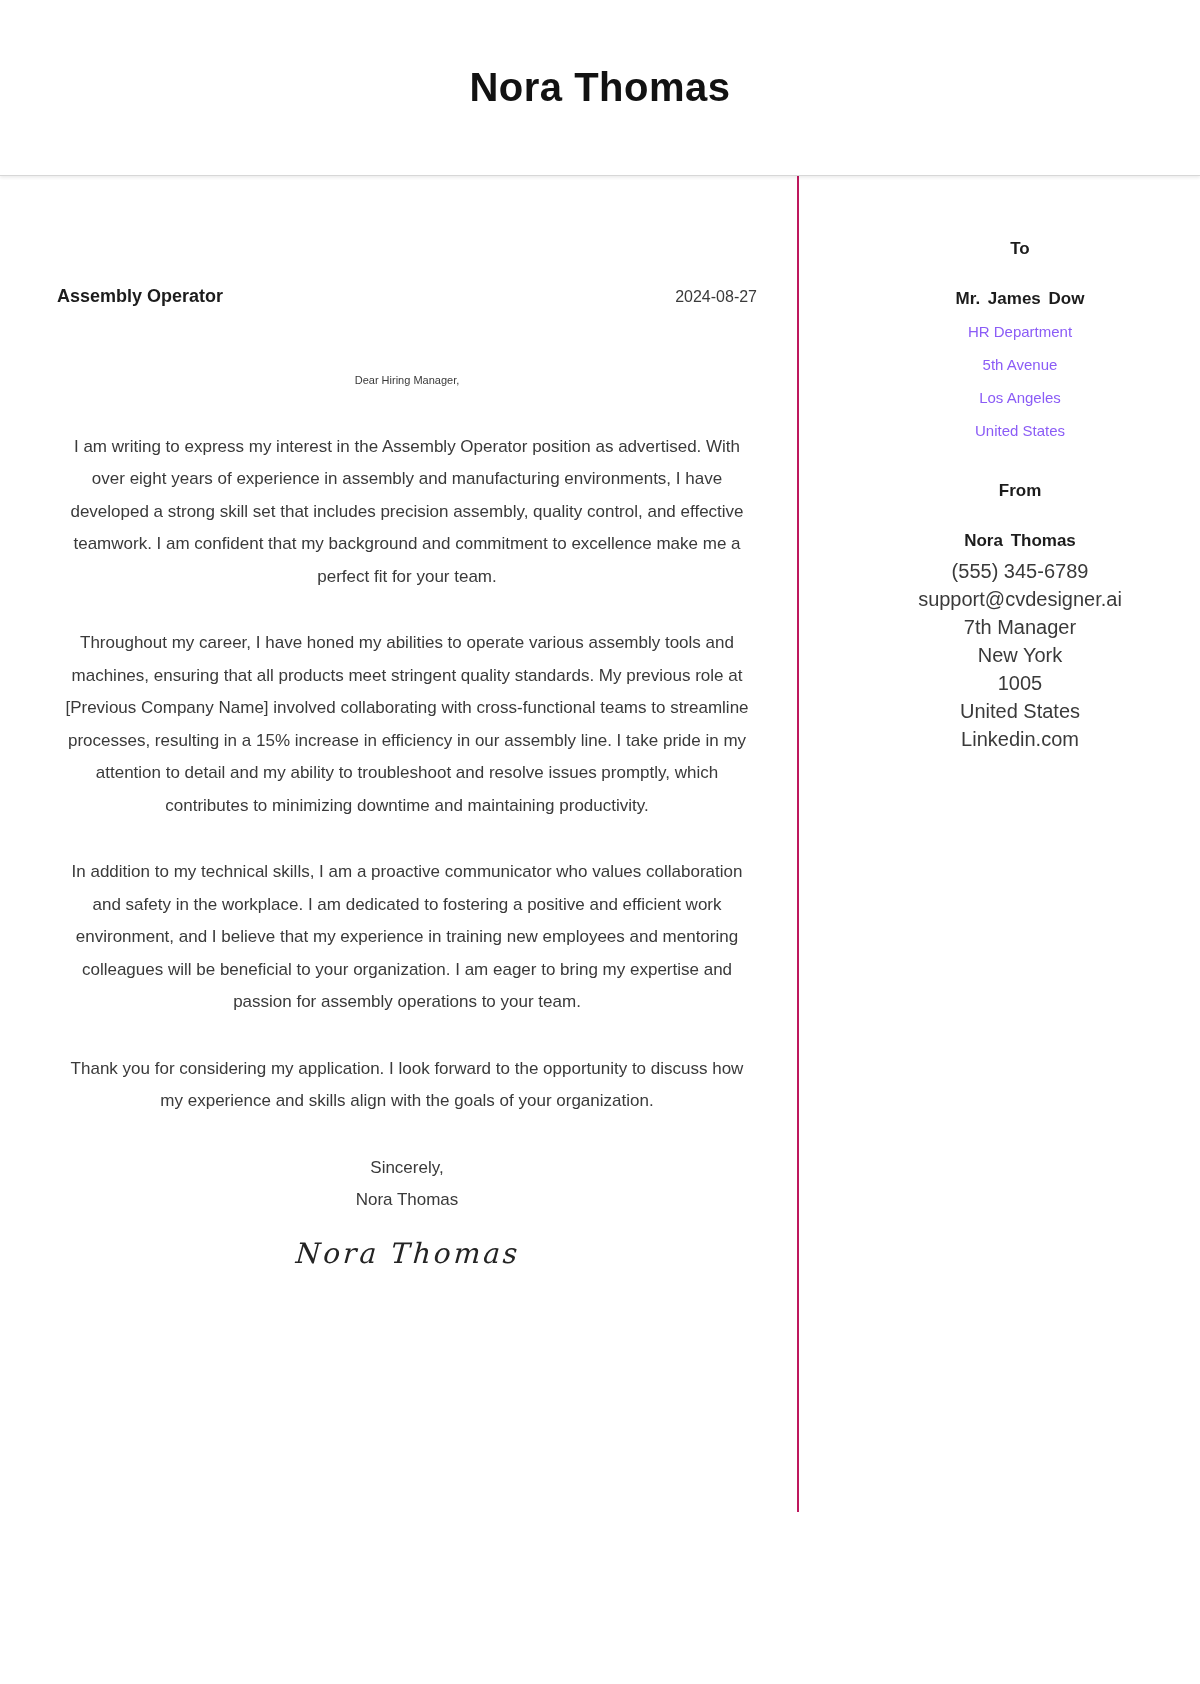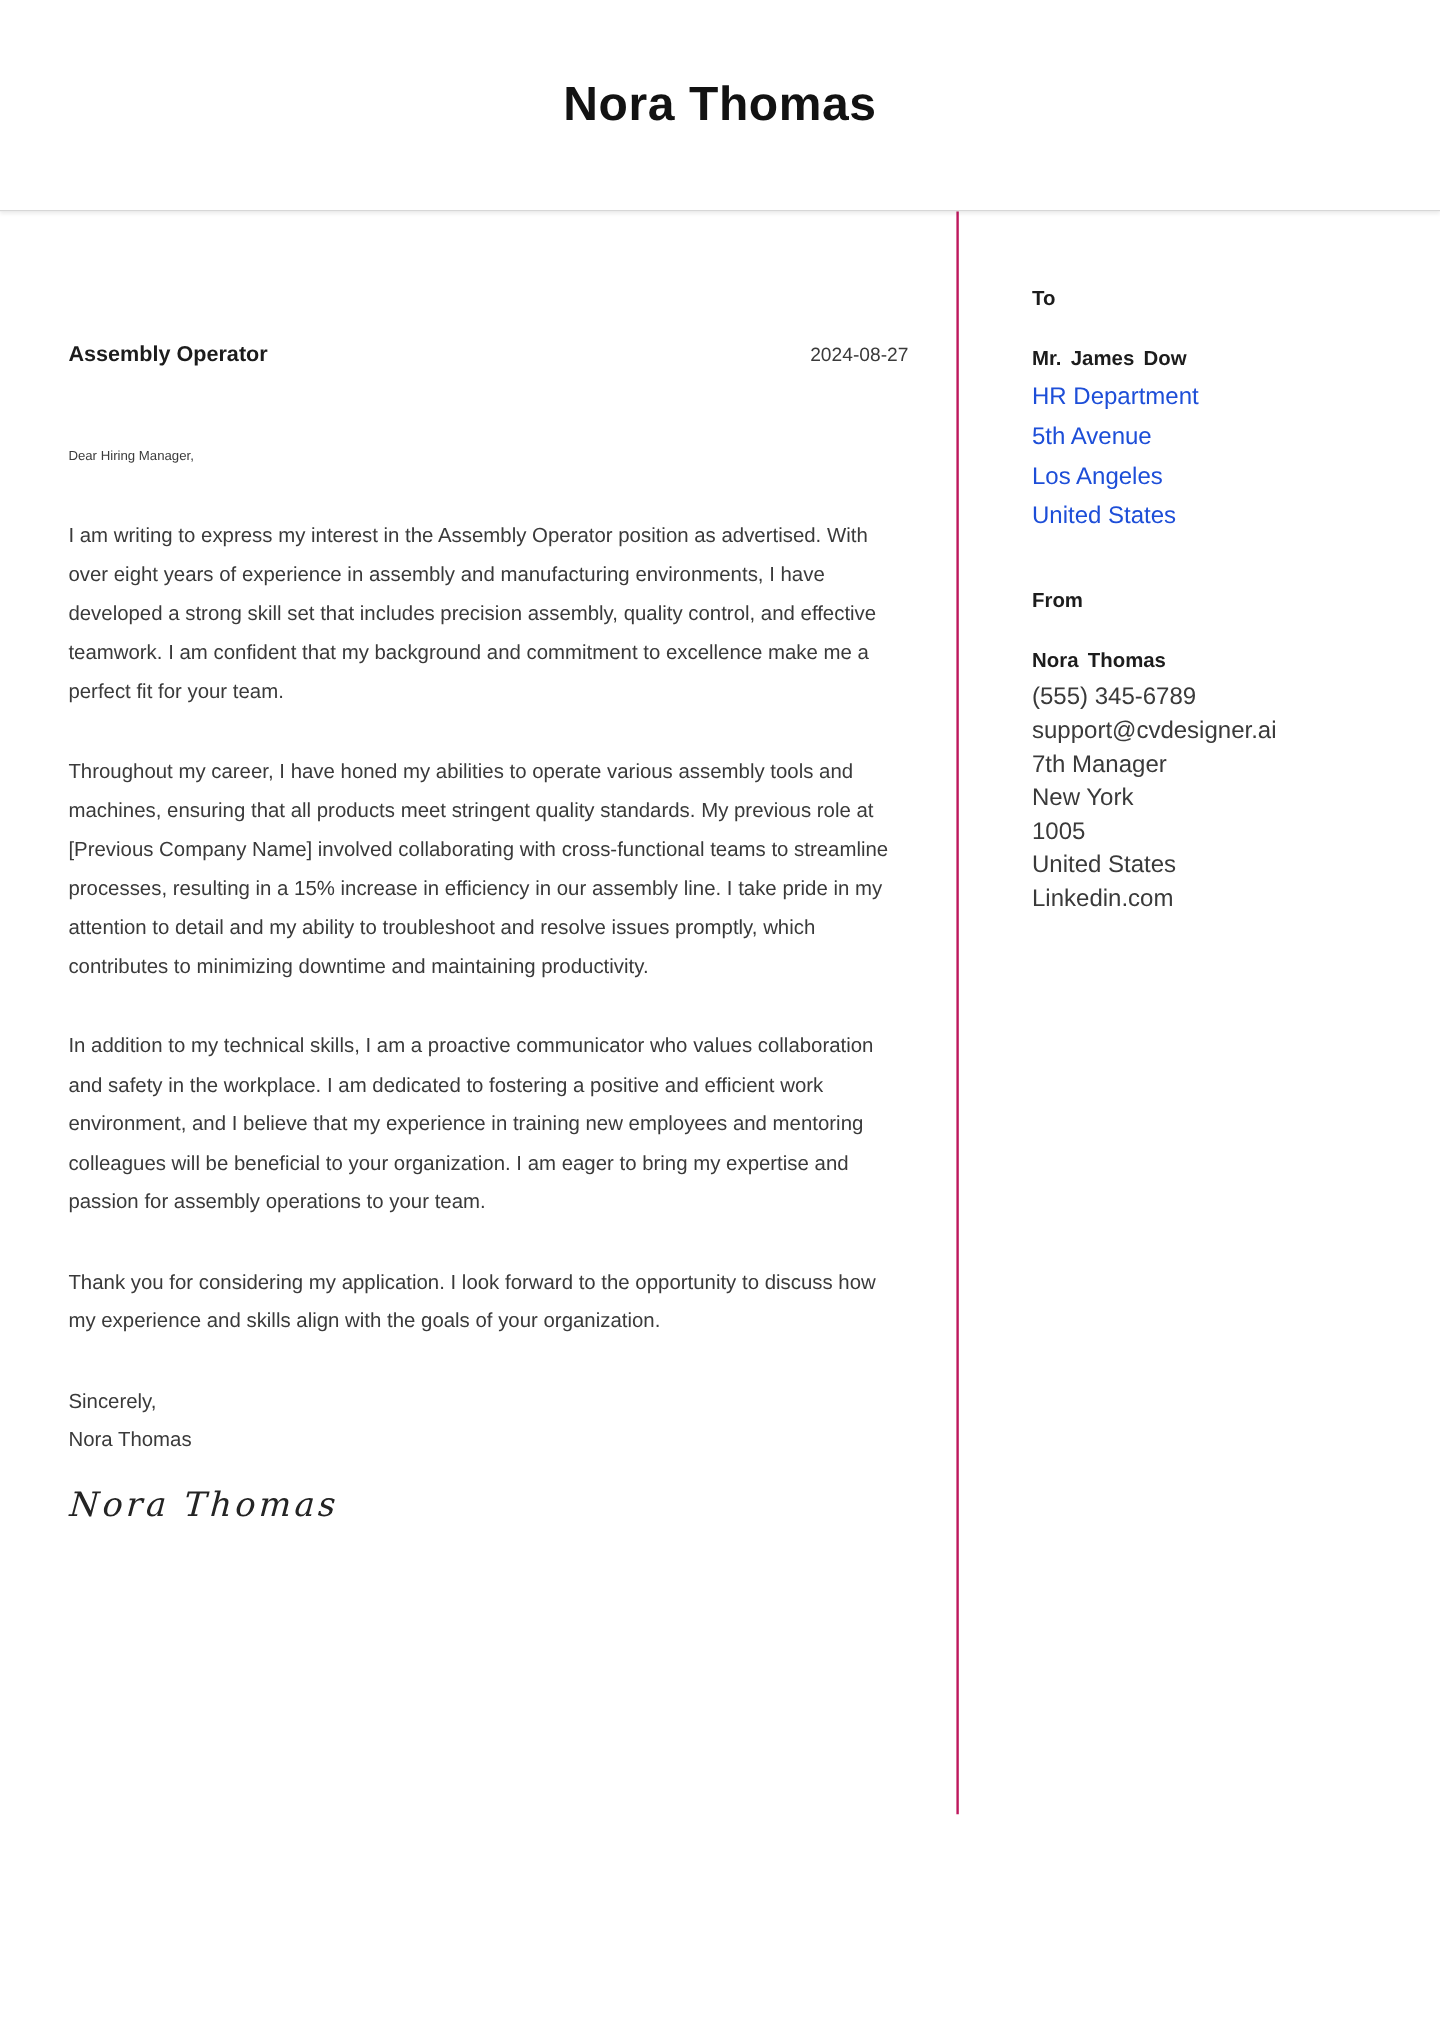--- a/index.html
+++ b/index.html
@@ -6,20 +6,21 @@
   html, body { background: #ffffff; }
   body { font-family: "Liberation Sans", sans-serif; }
 
   .page {
     position: relative;
     width: 1200px;
     height: 1512px;
     margin: 0 auto;
     background: #ffffff;
     overflow: hidden;
+    text-align: center;
   }
 
   
   .header {
     height: 176px;
     display: flex;
     align-items: center;
     justify-content: center;
     background: #ffffff;
     border-bottom: 1px solid #d7d7d7;
@@ -101,25 +102,25 @@
   }
   .side-name {
     margin-top: 18px;
     font-size: 17px;
     font-weight: 700;
     color: #1c1c1c;
     line-height: 33px;
     word-spacing: 3px;
   }
   .to-block .side-line {
-    font-size: 20px;
-    color: #1d4ed8;
+    font-size: 15px;
+    color: #8b5cf6;
     line-height: 33px;
   }
-  .from-block { margin-top: 38px; }
+  .from-block { margin-top: 28px; }
   .from-block .side-line {
     font-size: 20px;
     color: #3a3a3a;
     line-height: 28px;
   }
 </style>
 </head>
 <body>
 
 <div class="page">

